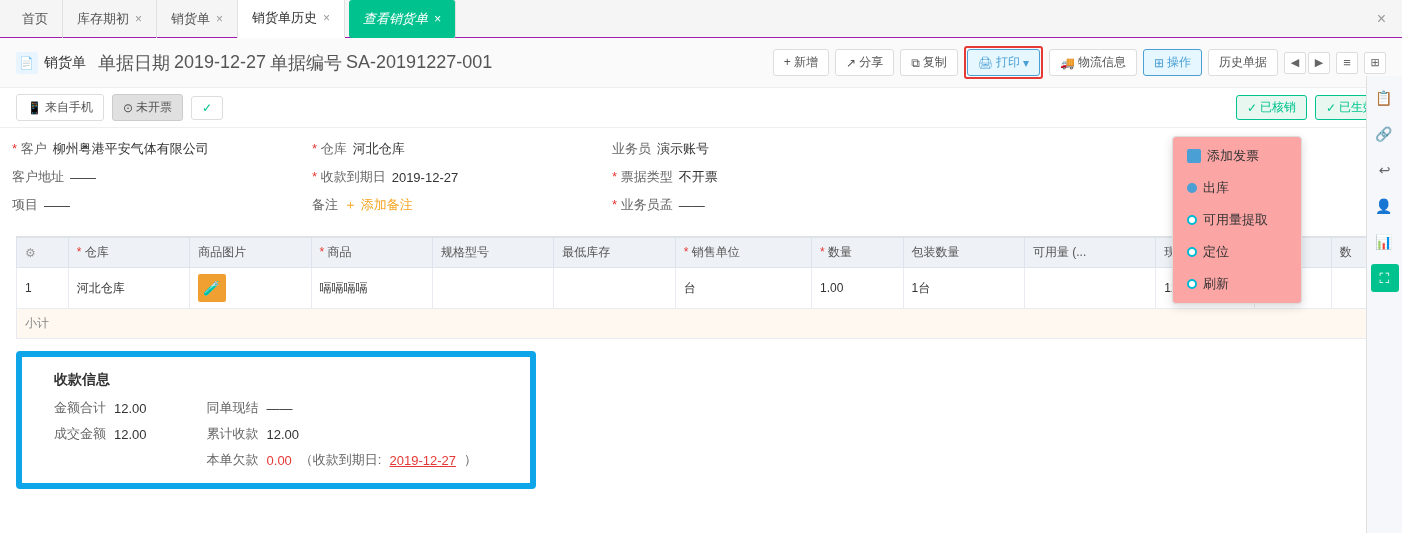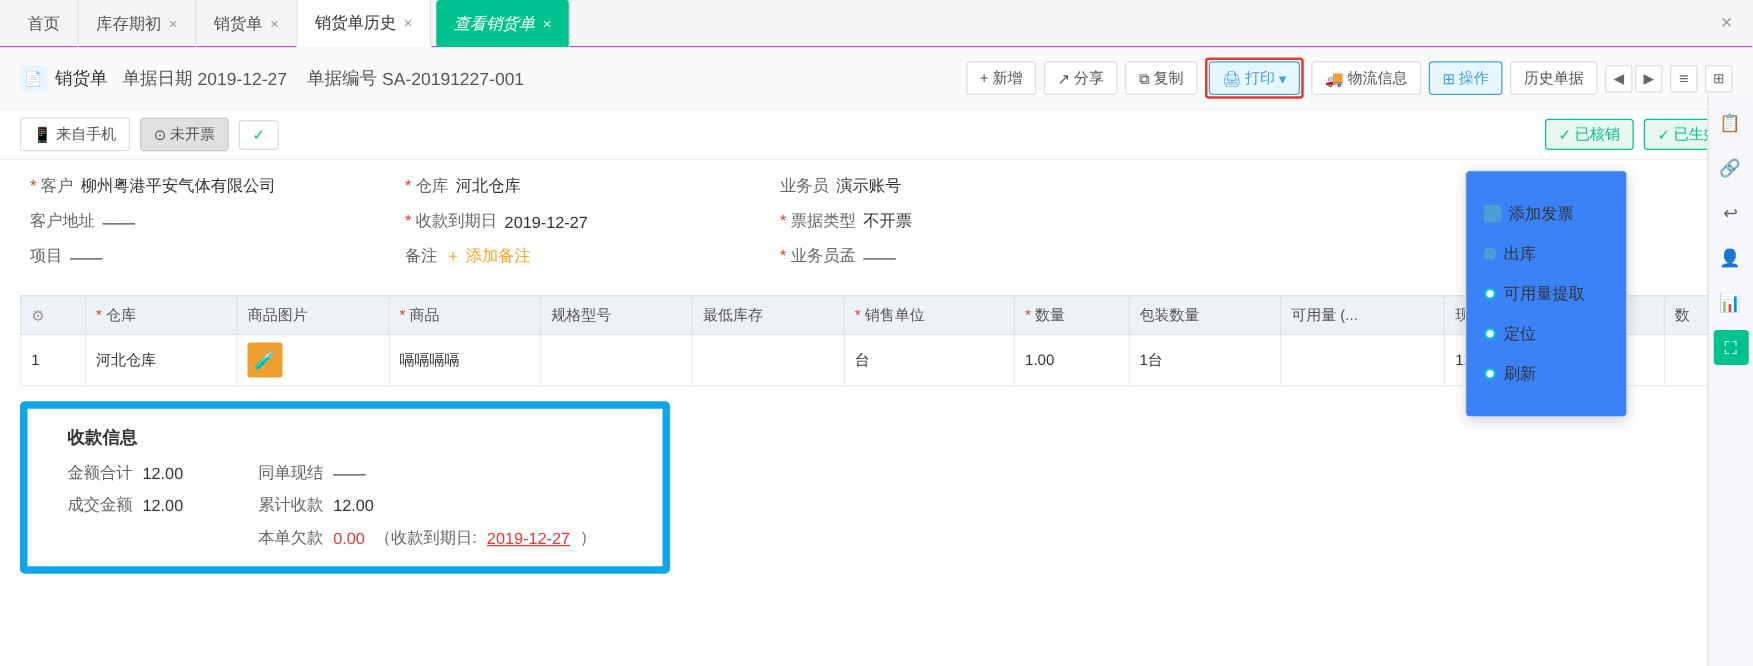--- a/index.html
+++ b/index.html
@@ -38,21 +38,21 @@
     .doc-header {
       display: flex; align-items: center; padding: 8px 16px; border-bottom: 1px solid #eee;
       background: #fafafa;
     }
     .doc-title { display: flex; align-items: center; gap: 6px; font-size: 14px; color: #333; }
     .doc-title .icon-box {
       width: 22px; height: 22px; background: #e8f4ff; border-radius: 3px;
       display: flex; align-items: center; justify-content: center; color: #4a9fd4;
       font-size: 12px;
     }
-    .doc-meta { display: flex; align-items: center; gap: 16px; margin-left: 12px; font-size: 14px; color: #555; }
+    .doc-meta { display: flex; align-items: center; gap: 4px; margin-left: 12px; font-size: 18px; color: #555; }
     .doc-meta span { display: flex; align-items: center; gap: 4px; }
 
     
     .toolbar {
       display: flex; align-items: center; margin-left: auto; gap: 6px;
     }
     .toolbar-btn {
       display: inline-flex; align-items: center; gap: 3px; padding: 4px 10px;
       border: 1px solid #ddd; border-radius: 3px; cursor: pointer; font-size: 12px;
       background: #fff; color: #555; white-space: nowrap;
@@ -73,21 +73,21 @@
     .action-btn.gray-bg { background: #e0e0e0; border-color: #ccc; }
     .status-badge {
       display: inline-flex; align-items: center; gap: 3px; padding: 3px 10px;
       border-radius: 3px; font-size: 12px; cursor: pointer;
     }
     .status-badge.sold { background: #e8f8f0; border: 1px solid #00c28e; color: #00c28e; }
     .status-badge.effective { background: #e8f8f0; border: 1px solid #00c28e; color: #00c28e; }
 
     
     .form-section {
-      padding: 12px 24px;
+      padding: 12px 12px;
     }
     .form-row {
       display: flex; align-items: center; margin-bottom: 10px; gap: 40px;
     }
     .form-field {
       display: flex; align-items: center; gap: 6px; min-width: 260px;
     }
     .field-label { color: #666; font-size: 13px; white-space: nowrap; }
     .field-label.required::before { content: '* '; color: #e53935; }
     .field-value { color: #333; font-size: 13px; }
@@ -128,23 +128,23 @@
     .payment-col { display: flex; flex-direction: column; gap: 8px; }
     .payment-item { display: flex; align-items: center; gap: 8px; font-size: 13px; }
     .p-label { color: #666; white-space: nowrap; }
     .p-value { color: #333; }
     .p-value.red { color: #e53935; }
     .p-value.link-date { color: #e53935; text-decoration: underline; cursor: pointer; }
 
     
     .dropdown-popup {
       position: absolute; top: 98px; right: 100px; z-index: 100;
-      background: #3b82f6; border: 1px solid #ddd; border-radius: 4px;
+      background: #fca5a5; border: 1px solid #ddd; border-radius: 4px;
       box-shadow: 0 3px 10px rgba(0,0,0,0.15); min-width: 130px;
-      padding: 18px 0;
+      padding: 3px 0;
     }
     .dropdown-item {
       display: flex; align-items: center; gap: 6px; padding: 7px 14px;
       cursor: pointer; font-size: 13px; color: #333; white-space: nowrap;
     }
     .dot { width: 10px; height: 10px; border-radius: 50%; display: inline-block; }
     .dot.blue { background: #4a9fd4; border: 2px solid #4a9fd4; }
     .dot.cyan { background: #fff; border: 2px solid #00bcd4; }
     .icon-sq { width: 14px; height: 14px; background: #4a9fd4; border-radius: 2px; display: inline-block; }
 
@@ -356,20 +356,23 @@
             <td></td>
             <td></td>
             <td>台</td>
             <td>1.00</td>
             <td>1台</td>
             <td></td>
             <td>12.00</td>
             <td>0.</td>
             <td></td>
           </tr>
+          <tr class="subtotal-row">
+            <td colspan="13">小计</td>
+          </tr>
         </tbody>
       </table>
     </div>
 
     <div class="payment-box">
       <div class="payment-title">收款信息</div>
       <div class="payment-rows">
         <div class="payment-col">
           <div class="payment-item">
             <span class="p-label">金额合计</span>

